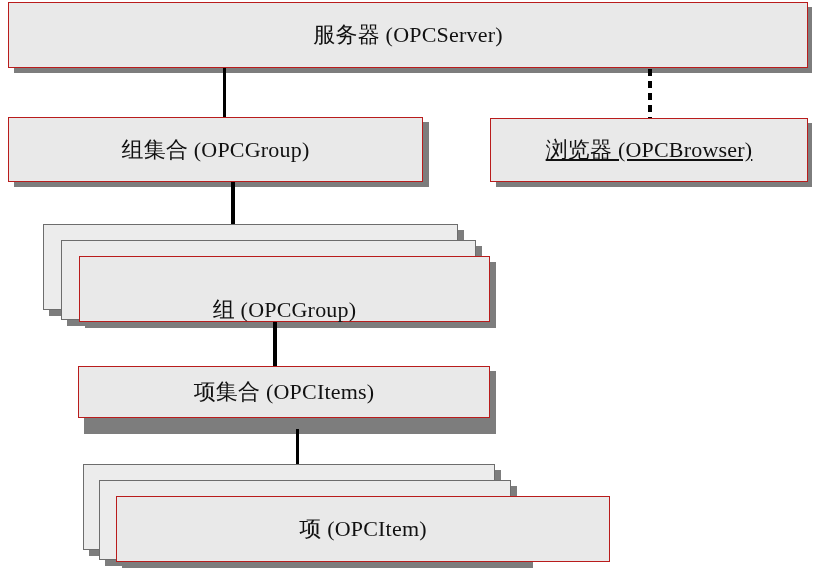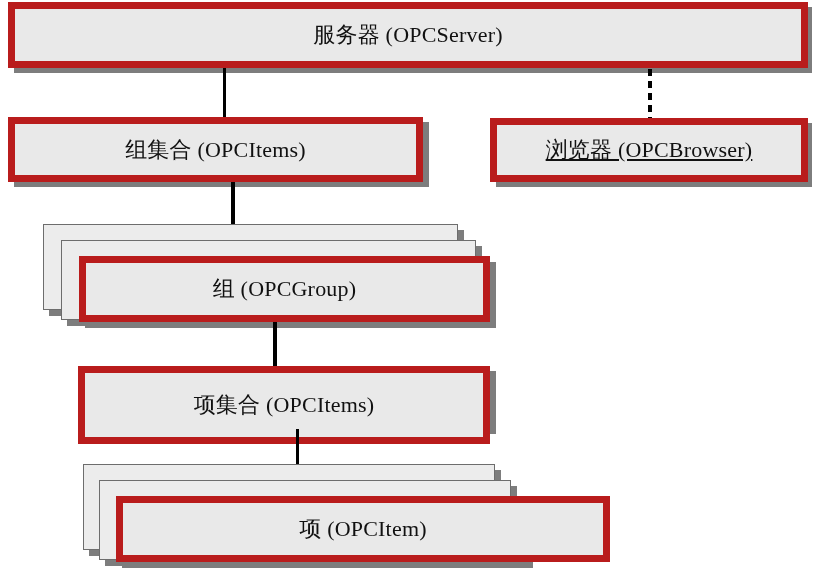--- a/index.html
+++ b/index.html
@@ -16,21 +16,21 @@
     height: 577px;
     background: #ffffff;
     overflow: hidden;
   }
 
   
   .node {
     position: absolute;
     box-sizing: border-box;
     background: #e9e9e9;
-    border: 7px solid #b91c1c;
+    border: 1px solid #b91c1c;
     display: flex;
     align-items: center;
     justify-content: center;
     color: #111111;
     white-space: nowrap;
   }
   .node .label {
     font-size: 22px;
     letter-spacing: 0.2px;
     line-height: 1;
@@ -72,45 +72,45 @@
   <div class="node" style="left:8px; top:2px; width:800px; height:66px;">
     <span class="label">服务器 (OPCServer)</span>
   </div>
 
   <div class="conn" style="left:223px; top:68px; width:3px; height:50px;"></div>
 
   <div class="conn-dashed" style="left:648px; top:69px; width:4px; height:49px;"></div>
 
   <div class="shadow" style="left:14px; top:122px; width:415px; height:65px;"></div>
   <div class="node" style="left:8px; top:117px; width:415px; height:65px;">
-    <span class="label">组集合 (OPCItems)</span>
+    <span class="label">组集合 (OPCGroup)</span>
   </div>
 
   <div class="shadow" style="left:496px; top:123px; width:316px; height:64px;"></div>
   <div class="node" style="left:490px; top:118px; width:318px; height:64px;text-decoration:underline;">
     <span class="label">浏览器 (OPCBrowser)</span>
   </div>
 
   <div class="conn" style="left:231px; top:182px; width:4px; height:75px;"></div>
 
   <div class="shadow" style="left:49px; top:230px; width:415px; height:86px;"></div>
   <div class="layer" style="left:43px; top:224px; width:415px; height:86px;"></div>
 
   <div class="shadow" style="left:67px; top:246px; width:415px; height:80px;"></div>
   <div class="layer" style="left:61px; top:240px; width:415px; height:80px;"></div>
 
   <div class="shadow" style="left:85px; top:262px; width:411px; height:66px;"></div>
-  <div class="node" style="left:79px; top:256px; width:411px; height:66px;">
+  <div class="node" style="left:79px; top:256px; width:411px; height:66px;align-items:flex-end;">
     <span class="label">组 (OPCGroup)</span>
   </div>
 
   <div class="conn" style="left:273px; top:322px; width:4px; height:45px;"></div>
 
   <div class="shadow" style="left:84px; top:371px; width:412px; height:63px;"></div>
-  <div class="node" style="left:78px; top:366px; width:412px; height:78px;">
+  <div class="node" style="left:78px; top:366px; width:412px; height:52px;">
     <span class="label">项集合 (OPCItems)</span>
   </div>
 
   <div class="conn" style="left:296px; top:429px; width:3px; height:68px;"></div>
 
   <div class="shadow" style="left:89px; top:470px; width:412px; height:86px;"></div>
   <div class="layer" style="left:83px; top:464px; width:412px; height:86px;"></div>
 
   <div class="shadow" style="left:105px; top:486px; width:412px; height:80px;"></div>
   <div class="layer" style="left:99px; top:480px; width:412px; height:80px;"></div>

